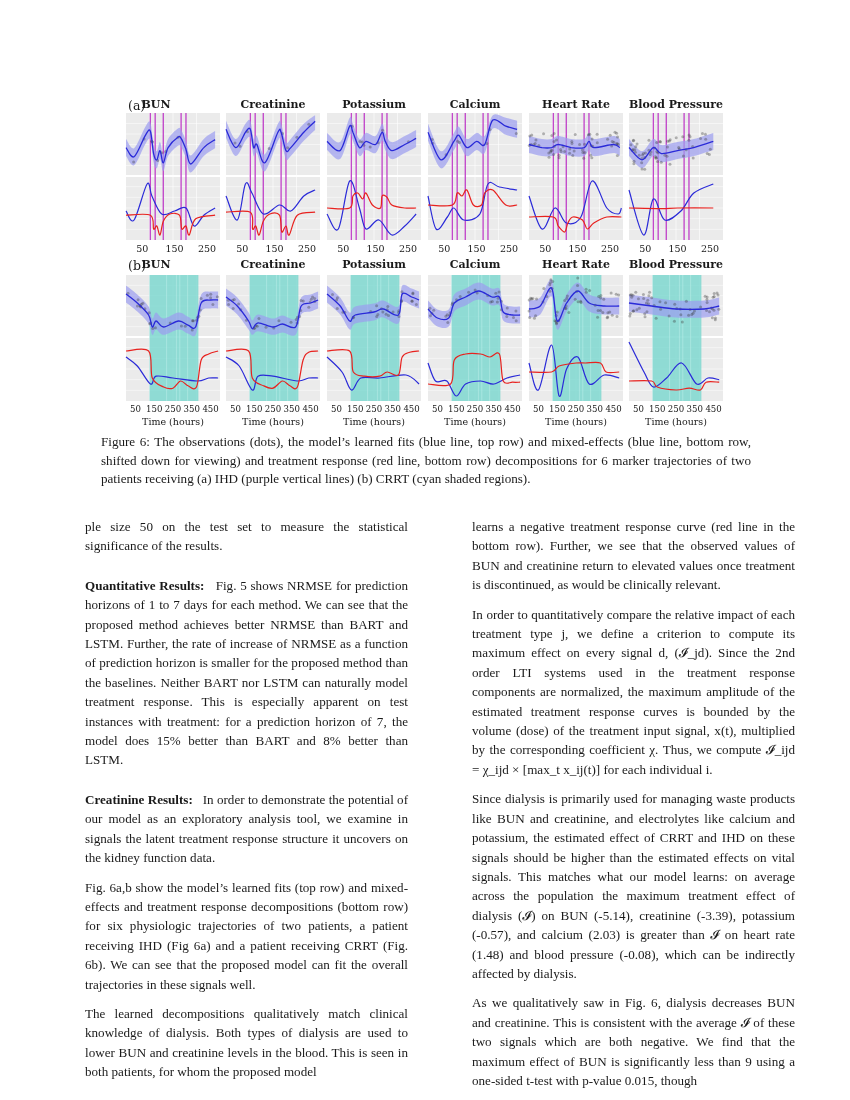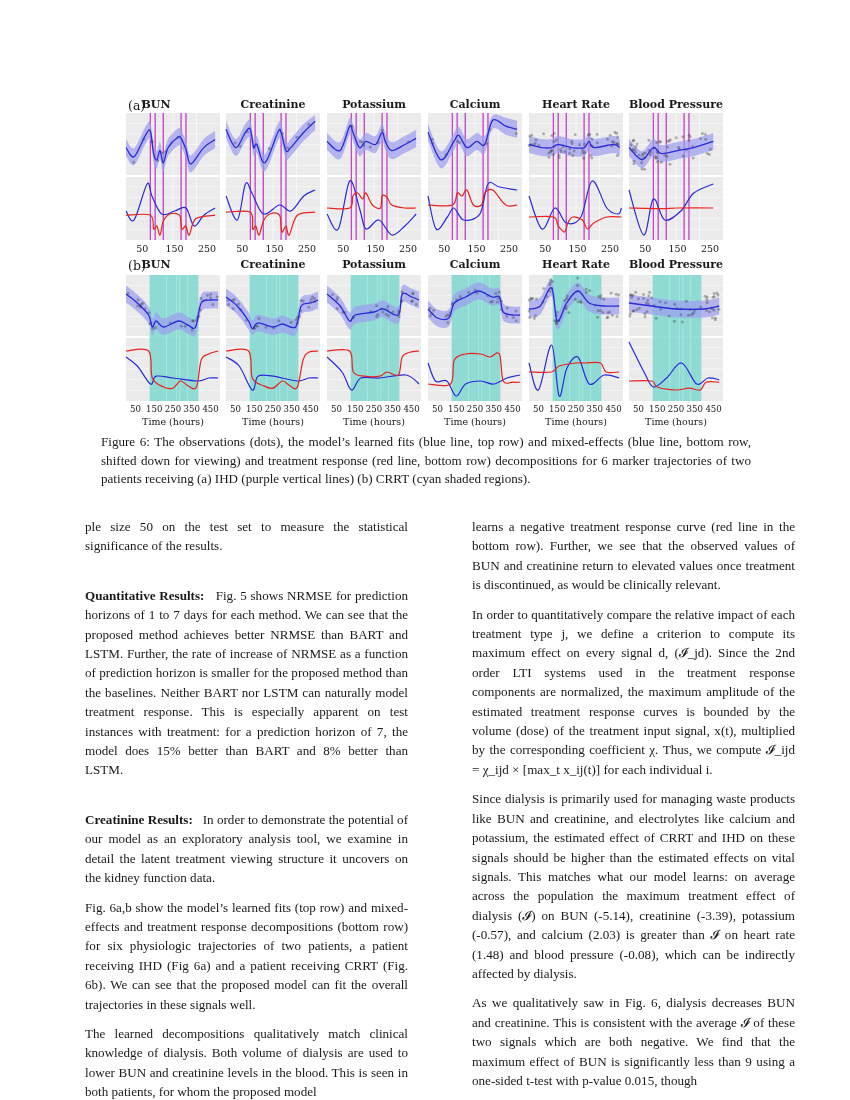--- a/index.html
+++ b/index.html
@@ -6,21 +6,21 @@
   body{width:850px;height:1100px;position:relative;font-family:"Liberation Serif","DejaVu Serif",serif;color:#1a1a1a;overflow:hidden;}
   .fig{position:absolute;left:0;top:0;width:850px;height:500px;}
   .rowlabel{position:absolute;font-size:12.5px;font-family:"DejaVu Serif",serif;}
   .ptitle{position:absolute;font-size:11px;font-weight:bold;font-family:"DejaVu Serif",serif;text-align:center;width:104px;}
   svg.panel{position:absolute;overflow:visible;}
   .tick{position:absolute;font-size:9.5px;font-family:"DejaVu Serif",serif;text-align:center;width:30px;}
   .xlabel{position:absolute;font-size:9.5px;font-family:"DejaVu Serif",serif;text-align:center;width:104px;}
   .caption{position:absolute;left:101px;top:433px;width:650px;font-size:13.1px;line-height:18.6px;text-align:justify;}
   .col{position:absolute;top:517px;width:323px;font-size:13.1px;line-height:19.4px;text-align:justify;}
   .col p{margin:0 0 10px 0;}
-  .col p.gap{margin-top:30px;}
+  .col p.gap{margin-top:20px;}
   .b{font-weight:bold;}
 </style>
 </head>
 <body>
 
 <div class="fig">
   <div class="rowlabel" style="left:128px;top:98px;">(a)</div>
   <div class="rowlabel" style="left:128px;top:258px;">(b)</div>
   <div id="panels">
       <div class="ptitle" style="left: 136px; top: 98px; width: 40px;">BUN</div>
@@ -794,23 +794,23 @@
       <div class="tick" style="left: 698.6px; top: 404px; font-size: 8.6px;">450</div>
       <div class="xlabel" style="left: 624px; top: 416px;">Time (hours)</div>
     </div>
 </div>
 
 <div class="caption">Figure 6: The observations (dots), the model’s learned fits (blue line, top row) and mixed-effects (blue line, bottom row, shifted down for viewing) and treatment response (red line, bottom row) decompositions for 6 marker trajectories of two patients receiving (a) IHD (purple vertical lines) (b) CRRT (cyan shaded regions).</div>
 
 <div class="col" style="left:85px;">
   <p>ple size 50 on the test set to measure the statistical significance of the results.</p>
   <p class="gap"><span class="b">Quantitative Results:</span>&nbsp;&nbsp; <span>Fig. 5 shows NRMSE for prediction horizons of 1 to 7 days for each method. We can see that the proposed method achieves better NRMSE than BART and LSTM. Further, the rate of increase of NRMSE as a function of prediction horizon is smaller for the proposed method than the baselines. Neither BART nor LSTM can naturally model treatment response. This is especially apparent on test instances with treatment: for a prediction horizon of 7, the model does 15% better than BART and 8% better than LSTM.</span></p>
-  <p class="gap"><span class="b">Creatinine Results:</span>&nbsp;&nbsp; <span>In order to demonstrate the potential of our model as an exploratory analysis tool, we examine in detail the latent treatment viewing structure it uncovers on the kidney function data.</span></p>
+  <p class="gap"><span class="b">Creatinine Results:</span>&nbsp;&nbsp; <span>In order to demonstrate the potential of our model as an exploratory analysis tool, we examine in signals the latent treatment response structure it uncovers on the kidney function data.</span></p>
   <p>Fig. 6a,b show the model’s learned fits (top row) and mixed-effects and treatment response decompositions (bottom row) for six physiologic trajectories of two patients, a patient receiving IHD (Fig 6a) and a patient receiving CRRT (Fig. 6b). We can see that the proposed model can fit the overall trajectories in these signals well.</p>
-  <p>The learned decompositions qualitatively match clinical knowledge of dialysis. Both volume of dialysis are used to lower BUN and creatinine levels in the blood. This is seen in both patients, for whom the proposed model</p>
+  <p>The learned decompositions qualitatively match clinical knowledge of dialysis. Both types of dialysis are used to lower BUN and creatinine levels in the blood. This is seen in both patients, for whom the proposed model</p>
 </div>
 
 <div class="col" style="left:430px;margin-left:42px;">
   <p>learns a negative treatment response curve (red line in the bottom row). Further, we see that the observed values of BUN and creatinine return to elevated values once treatment is discontinued, as would be clinically relevant.</p>
   <p>In order to quantitatively compare the relative impact of each treatment type j, we define a criterion to compute its maximum effect on every signal d, (𝓘_jd). Since the 2nd order LTI systems used in the treatment response components are normalized, the maximum amplitude of the estimated treatment response curves is bounded by the volume (dose) of the treatment input signal, x(t), multiplied by the corresponding coefficient χ. Thus, we compute 𝓘_ijd = χ_ijd × [max_t x_ij(t)] for each individual i.</p>
   <p>Since dialysis is primarily used for managing waste products like BUN and creatinine, and electrolytes like calcium and potassium, the estimated effect of CRRT and IHD on these signals should be higher than the estimated effects on vital signals. This matches what our model learns: on average across the population the maximum treatment effect of dialysis (𝓘) on BUN (-5.14), creatinine (-3.39), potassium (-0.57), and calcium (2.03) is greater than 𝓘 on heart rate (1.48) and blood pressure (-0.08), which can be indirectly affected by dialysis.</p>
   <p>As we qualitatively saw in Fig. 6, dialysis decreases BUN and creatinine. This is consistent with the average 𝓘 of these two signals which are both negative. We find that the maximum effect of BUN is significantly less than 9 using a one-sided t-test with p-value 0.015, though</p>
 </div>
 
 </body></html>

